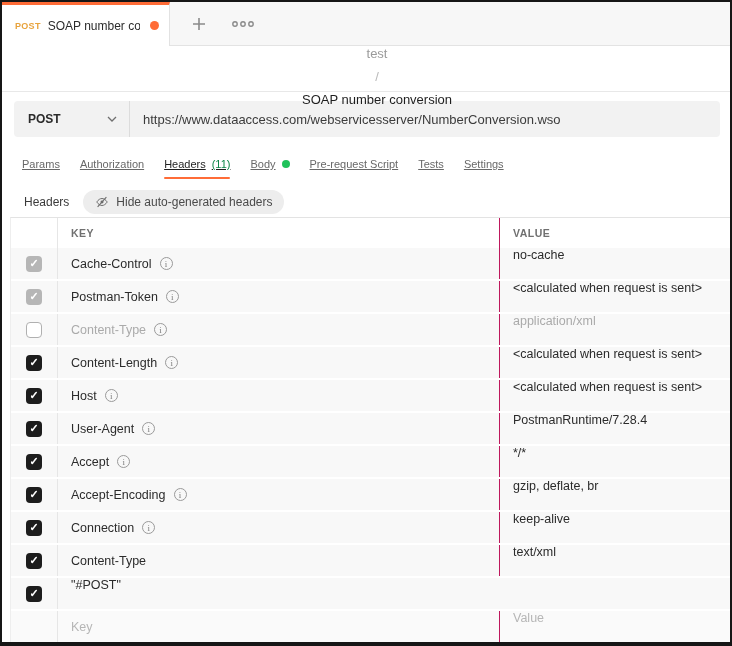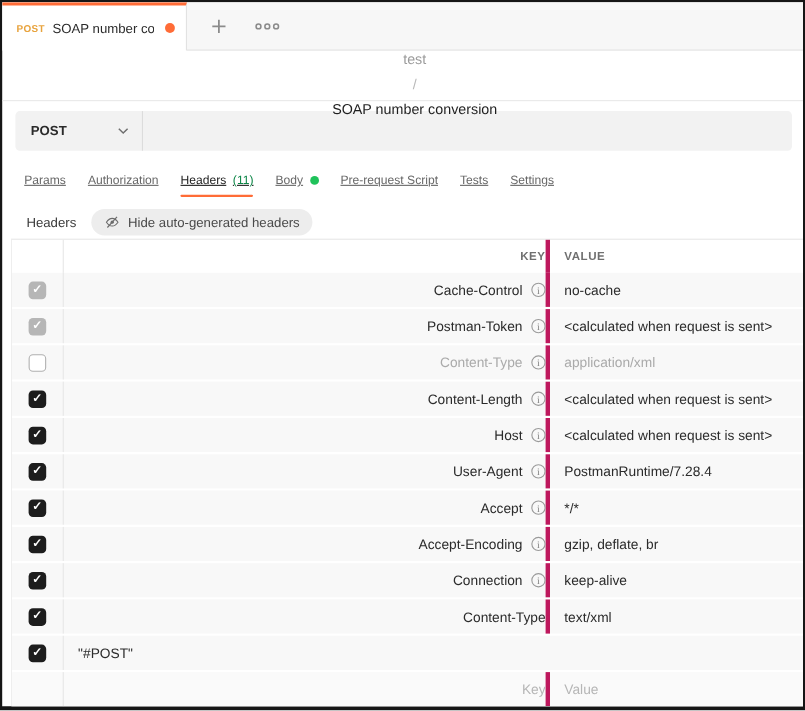--- a/index.html
+++ b/index.html
@@ -52,22 +52,22 @@
   .table{margin-left:8px;border-top:1px solid #e3e3e3;border-left:1px solid #eeeeee;}
   .thead{display:flex;height:30px;background:#fff;align-items:stretch;}
   .thead .c-check{border-right:1px solid #e6e6e6;}
   .thead .c-key,.thead .c-val{display:flex;align-items:center;}
   .hcell{font-size:10.5px;font-weight:700;letter-spacing:.5px;color:#707070;}
   .trow{display:flex;height:31px;background:#f8f8f8;border-bottom:2px solid #fff;align-items:stretch;}
   .trow.placeholder{height:31px;background:#fafafa;}
   .c-check{width:47px;flex:none;display:flex;align-items:center;justify-content:center;
     border-right:1px solid #e6e6e6;box-sizing:border-box;}
   .c-key{width:442px;flex:none;display:flex;align-items:center;gap:8px;padding-left:13px;
-    border-right:4px solid #be185d;box-sizing:border-box;font-size:12.5px;color:#2b2b2b;justify-content:flex-end;}
-  .c-val{flex:1;display:flex;align-items:center;padding-left:13px;font-size:12.5px;color:#2b2b2b;}
+    border-right:1px solid #be185d;box-sizing:border-box;font-size:12.5px;color:#2b2b2b;}
+  .c-val{flex:1;display:flex;padding-left:13px;font-size:12.5px;color:#2b2b2b;}
   .trow.disabled .c-key,.trow.disabled .c-val{color:#aaaaaa;}
   .trow.placeholder .c-key,.trow.placeholder .c-val{color:#b6b6b6;}
   .cb{width:16px;height:16px;border-radius:4px;display:flex;align-items:center;justify-content:center;
     font-size:11px;line-height:1;font-weight:700;color:#fff;cursor:pointer;box-sizing:border-box;}
   .cb-auto{background:#b6b6b6;}
   .cb-checked{background:#1d1d1d;}
   .cb-empty{background:#fff;border:1px solid #b0b0b0;}
   .info-icon{width:13px;height:13px;flex:none;border-radius:50%;border:1px solid #9a9a9a;
     color:#7d7d7d;font-size:9px;display:inline-flex;align-items:center;justify-content:center;
     box-sizing:border-box;font-family:"Liberation Serif",serif;}
@@ -106,20 +106,21 @@
   </div>
 
   <div class="url-row">
     <div class="url-bar">
       <div class="method">
         <span>POST</span>
         <svg width="10" height="6" viewBox="0 0 10 6">
             <polyline points="1,1 5,5 9,1" fill="none" stroke="#6f6f6f" stroke-width="1.3"></polyline>
           </svg>
       </div>
+      <div class="url">https://www.dataaccess.com/webservicesserver/NumberConversion.wso</div>
     </div>
   </div>
 
   <div class="req-tabs" id="reqTabs">
       <div class="req-tab">
         <span>Params</span>
       </div>
       <div class="req-tab">
         <span>Authorization</span>
       </div>

